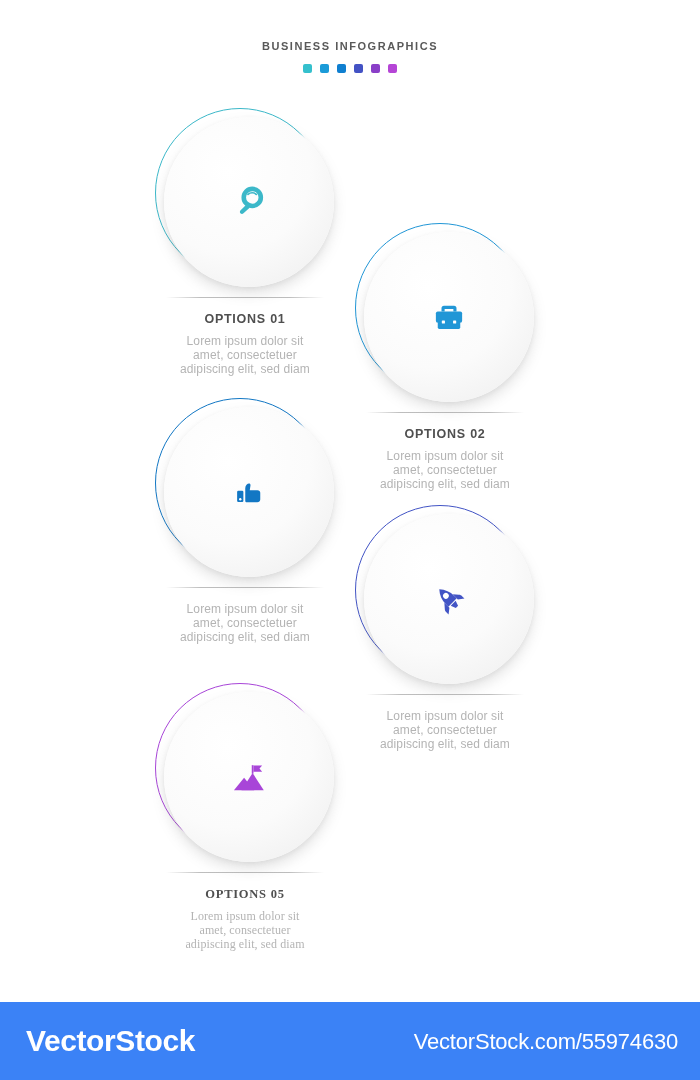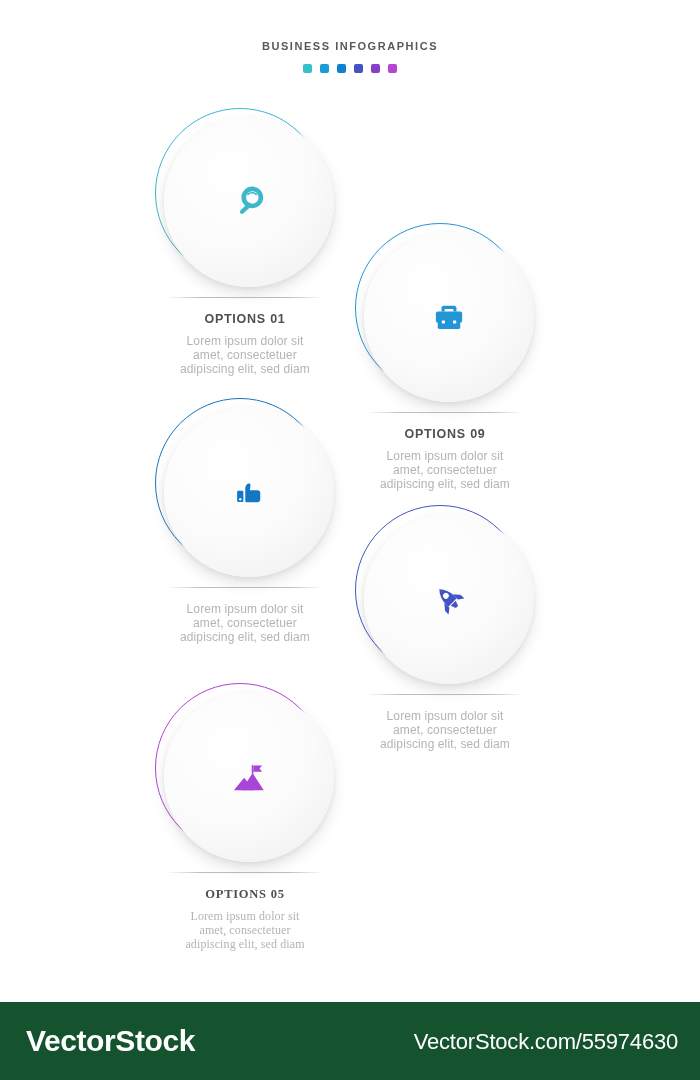--- a/index.html
+++ b/index.html
@@ -126,21 +126,21 @@
     letter-spacing: 0.1px;
   }
 
   
   #footer {
     position: absolute;
     left: 0;
     top: 1002px;
     width: 700px;
     height: 78px;
-    background: #14532d;
+    background: #3b82f6;
   }
   #footer-brand {
     position: absolute;
     left: 26px;
     top: 20px;
     font-size: 30px;
     font-weight: bold;
     color: #ffffff;
     letter-spacing: -0.4px;
     line-height: 38px;
@@ -202,21 +202,21 @@
               <path d="M24 14 h16 a4 4 0 0 1 4 4 v5 h-5 v-4 h-14 v4 h-5 v-5 a4 4 0 0 1 4 -4 Z"></path>
               <rect x="11" y="23" width="42" height="18" rx="3" fill="#2196d6"></rect>
               <rect x="14" y="39" width="36" height="12" rx="2.5" fill="#2196d6"></rect>
               <rect x="20.5" y="37.5" width="5" height="5" rx="1" fill="#ffffff"></rect>
               <rect x="38.5" y="37.5" width="5" height="5" rx="1" fill="#ffffff"></rect>
             </svg>
           </div>
         </div>
         <div class="caption">
           <div class="divider"></div>
-          <div class="opt-title">OPTIONS 09</div>
+          <div class="opt-title">OPTIONS 02</div>
           <div class="opt-desc">
             <div>Lorem ipsum dolor sit</div>
             <div>amet, consectetuer</div>
             <div>adipiscing elit, sed diam</div>
           </div>
         </div>
       </div>
       <div class="step" style="left: 130px; top: 398px;">
         <div class="circle-wrap">
           <div class="ring" style="border-color: rgb(18, 119, 196);"></div>

